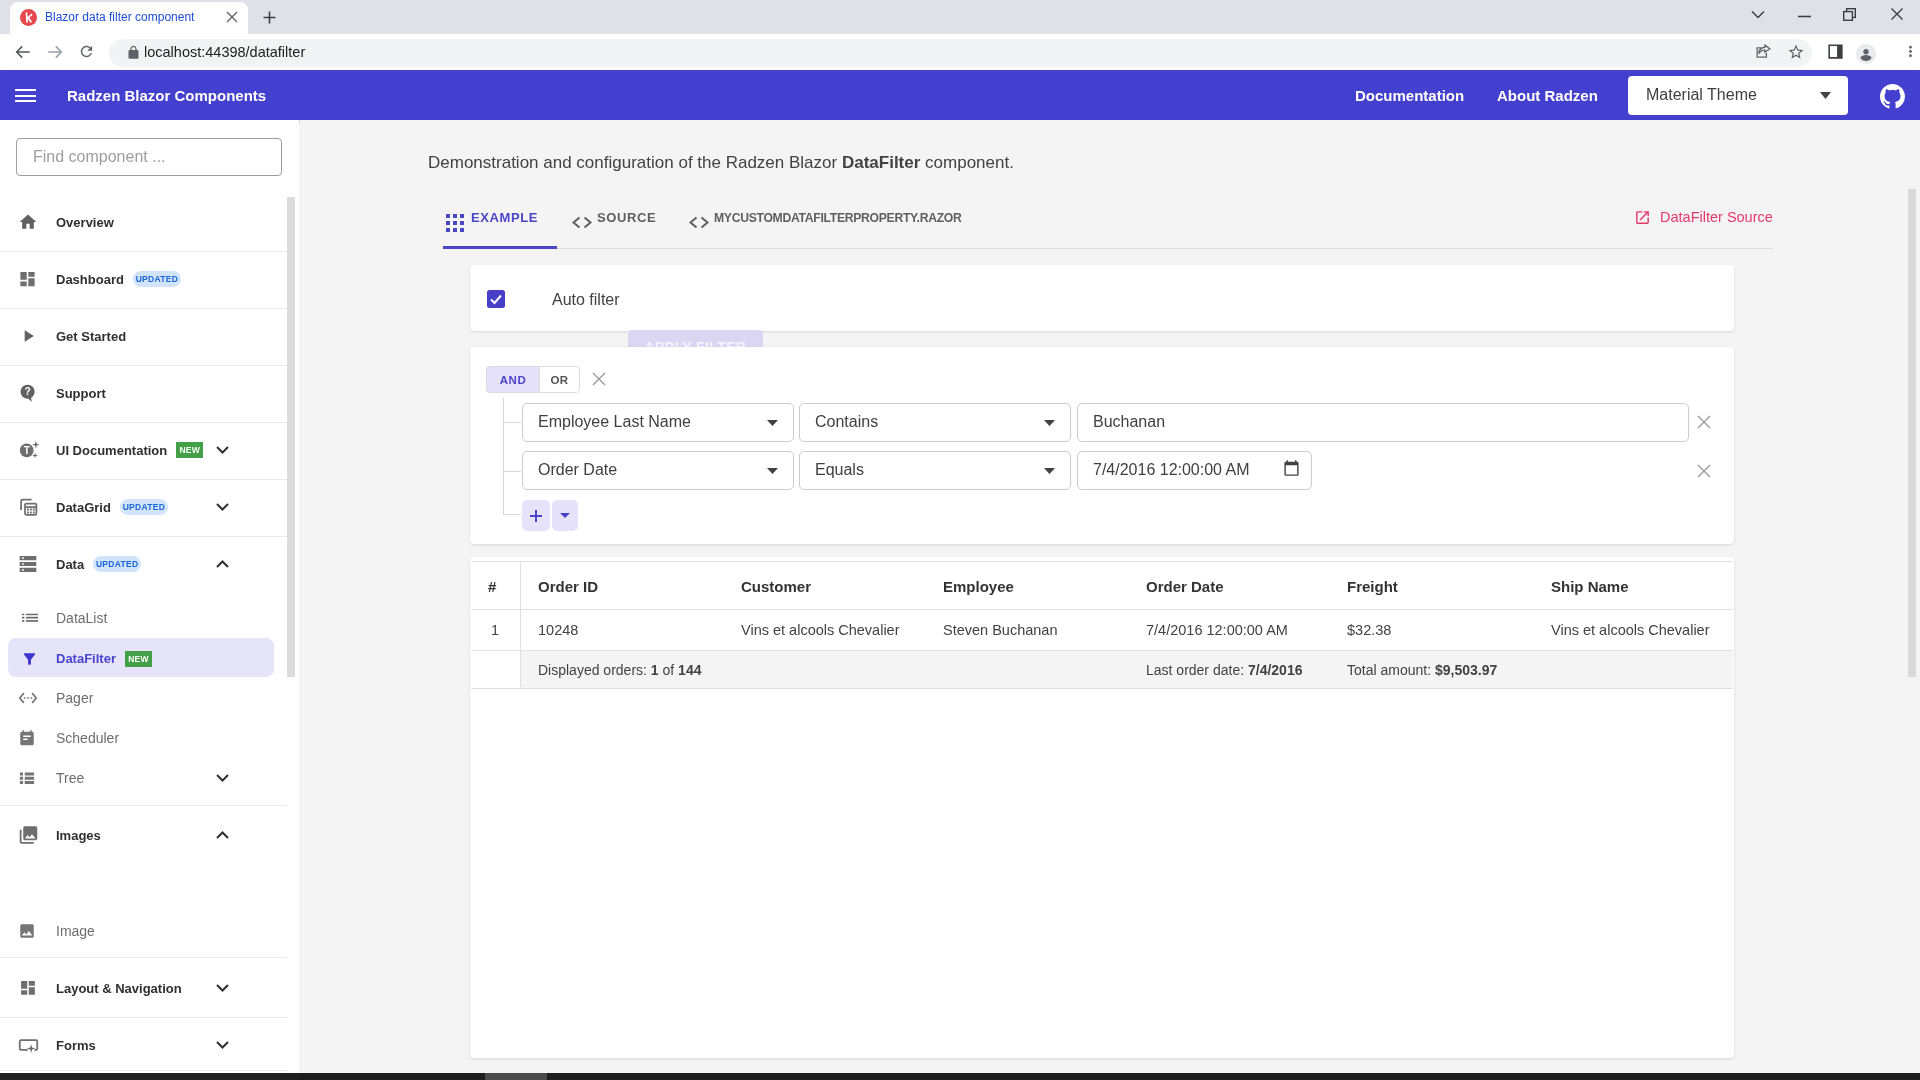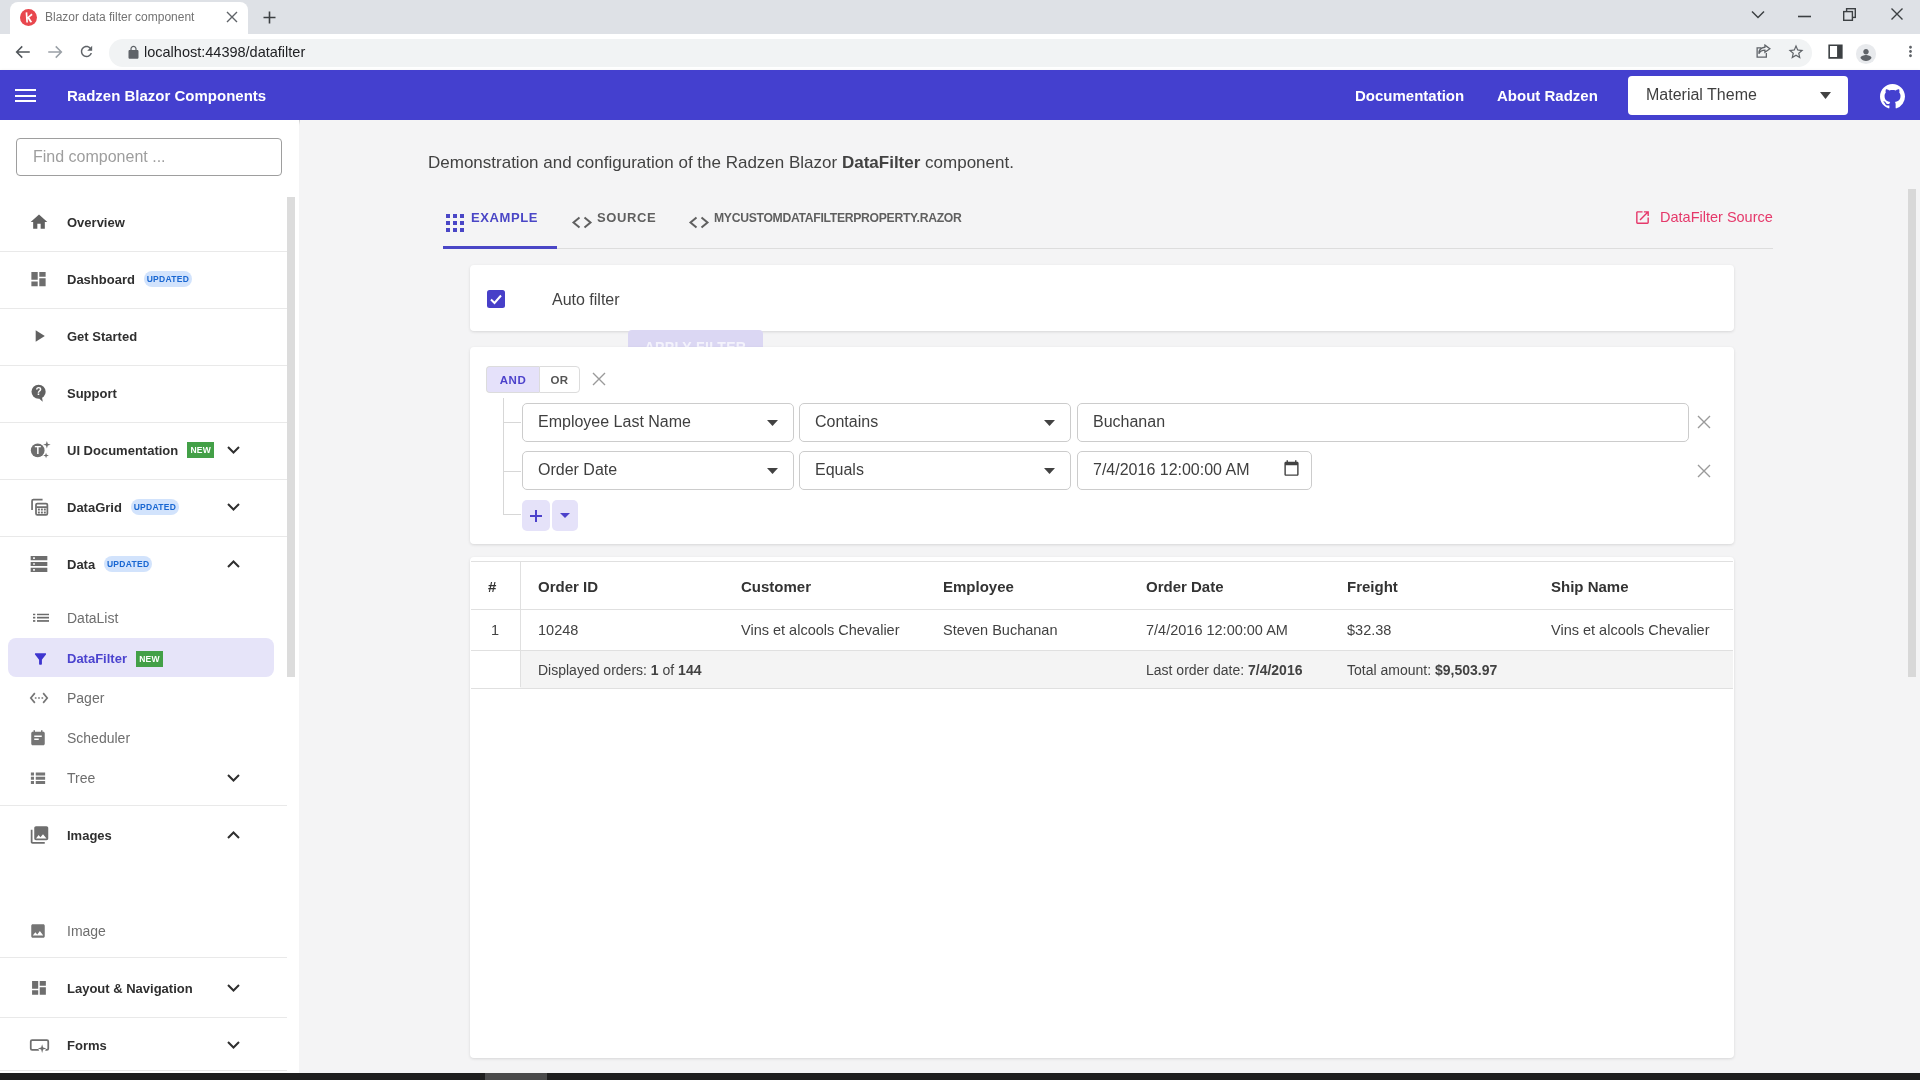--- a/index.html
+++ b/index.html
@@ -3,37 +3,37 @@
 <meta charset="utf-8">
 <style>
 * { margin:0; padding:0; box-sizing:border-box; }
 html,body { width:1920px; height:1080px; overflow:hidden; font-family:"Liberation Sans", sans-serif; }
 .abs { position:absolute; }
 body { position:relative; background:#f4f4f5; }
 
 
 #tabstrip { left:0; top:0; width:1920px; height:34px; background:#dee1e6; }
 #tab { left:10px; top:2px; width:238px; height:32px; background:#fff; border-radius:8px 8px 0 0; }
-#tabtitle { left:45px; top:10px; font-size:12px; color:#737373; }
+#tabtitle { left:45px; top:10px; font-size:12px; color:#1d4ed8; }
 #urlbar { left:0; top:34px; width:1920px; height:36px; background:#fff; }
 #urlpill { left:109px; top:39px; width:1703px; height:28px; background:#f1f3f4; border-radius:14px; }
 #urltext { left:144px; top:44px; font-size:14.5px; color:#202124; }
 
 
 #appheader { left:0; top:70px; width:1920px; height:50px; background:#4440cf; box-shadow:0 2px 4px rgba(0,0,0,0.2); }
 .hdrlink { color:#fff; font-weight:bold; font-size:15px; top:87px; }
 #themesel { left:1628px; top:76px; width:220px; height:39px; background:#fff; border-radius:4px; }
 #themetext { left:1646px; top:86px; font-size:16px; color:#3f3f3f; }
 
 
 #sidebar { left:0; top:120px; width:299px; height:960px; background:#fff; }
 #searchbox { left:16px; top:18px; width:266px; height:38px; border:1px solid #9e9e9e; border-radius:4px; background:#fff; }
 #searchph { left:33px; top:28px; font-size:16px; color:#9e9e9e; }
 .navsep { position:absolute; left:0; width:287px; height:1px; background:#e9e9e9; }
-.nrow { position:absolute; left:11px; width:254px; height:40px; }
+.nrow { position:absolute; left:0; width:254px; height:40px; }
 .nrow .ic { position:absolute; left:18px; top:50%; transform:translateY(-50%); }
 .nrow .lbl { position:absolute; left:56px; top:50%; transform:translateY(-50%); display:flex; align-items:center; gap:9px; white-space:nowrap; font-size:13px; color:#2f2f2f; font-weight:bold; letter-spacing:0px; }
 .nrow.sub .lbl { font-weight:normal; color:#6e6e6e; font-size:14px; }
 .nrow .chv { position:absolute; right:25px; top:50%; transform:translateY(-50%); }
 .badge { font-weight:bold; height:16px; display:flex; align-items:center; justify-content:center; }
 .badge.upd { background:#d2e3fc; color:#1967d2; border-radius:8px; width:48px; font-size:8.5px; letter-spacing:0.3px; }
 .badge.new { background:#43a047; color:#fff; border-radius:0; width:27px; font-size:8.5px; letter-spacing:0.2px; }
 #dfhl { left:8px; top:518px; width:266px; height:39px; background:#e6e4f9; border-radius:8px; }
 
 

